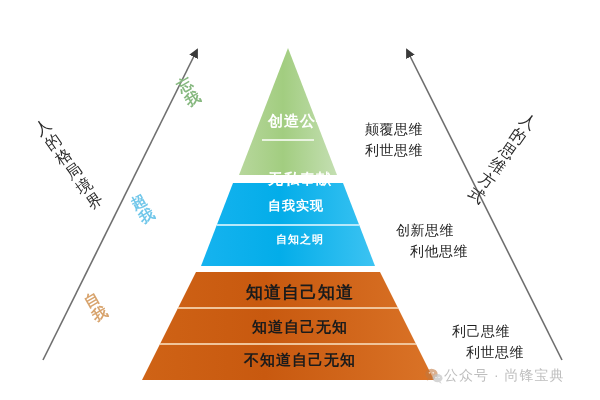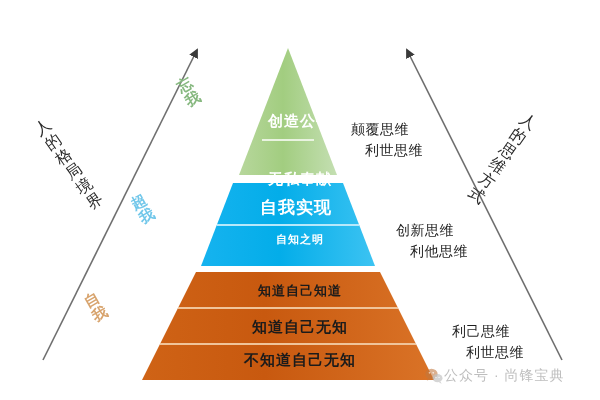--- a/index.html
+++ b/index.html
@@ -38,23 +38,23 @@
   }
   .tier-label.white {
     color: #ffffff;
   }
   .tier-label.dark {
     color: #1b1b1b;
   }
 
   #lbl-g1 { left: 0; right: 0; top: 113px; font-size: 15px; }
   #lbl-g2 { left: 0; right: 0; top: 148px; font-size: 15px; margin-top: 23px; }
-  #lbl-b1 { left: 0; right: 8px; top: 199px; font-size: 17px; text-align: center; }
+  #lbl-b1 { left: 0; right: 8px; top: 199px; font-size: 13px; text-align: center; }
   #lbl-b2 { left: 0; right: 0; top: 234px; font-size: 11px; }
-  #lbl-o1 { left: 0; right: 0; top: 284px; font-size: 13px; }
+  #lbl-o1 { left: 0; right: 0; top: 284px; font-size: 17px; }
   #lbl-o2 { left: 0; right: 0; top: 319px; font-size: 15px; }
   #lbl-o3 { left: 0; right: 0; top: 352px; font-size: 15px; }
 
   
   .stage-label {
     position: absolute;
     font-size: 15px;
     font-weight: bold;
     line-height: 1.05;
     text-align: center;
@@ -93,21 +93,21 @@
   
   .annot {
     position: absolute;
     font-size: 14px;
     line-height: 1.45;
     color: #1f1f1f;
     white-space: pre-line;
     letter-spacing: 0.5px;
   }
   .annot .l2 { display: block; padding-left: 14px; }
-  #annot-top  { left: 351px; top: 99px; }
+  #annot-top  { left: 351px; top: 99px; text-align: right; }
   #annot-mid  { left: 396px; top: 200px; }
   #annot-bot  { left: 452px; top: 301px; }
 
   
   #watermark {
     position: absolute;
     left: 424px;
     top: 366px;
     display: flex;
     align-items: center;

